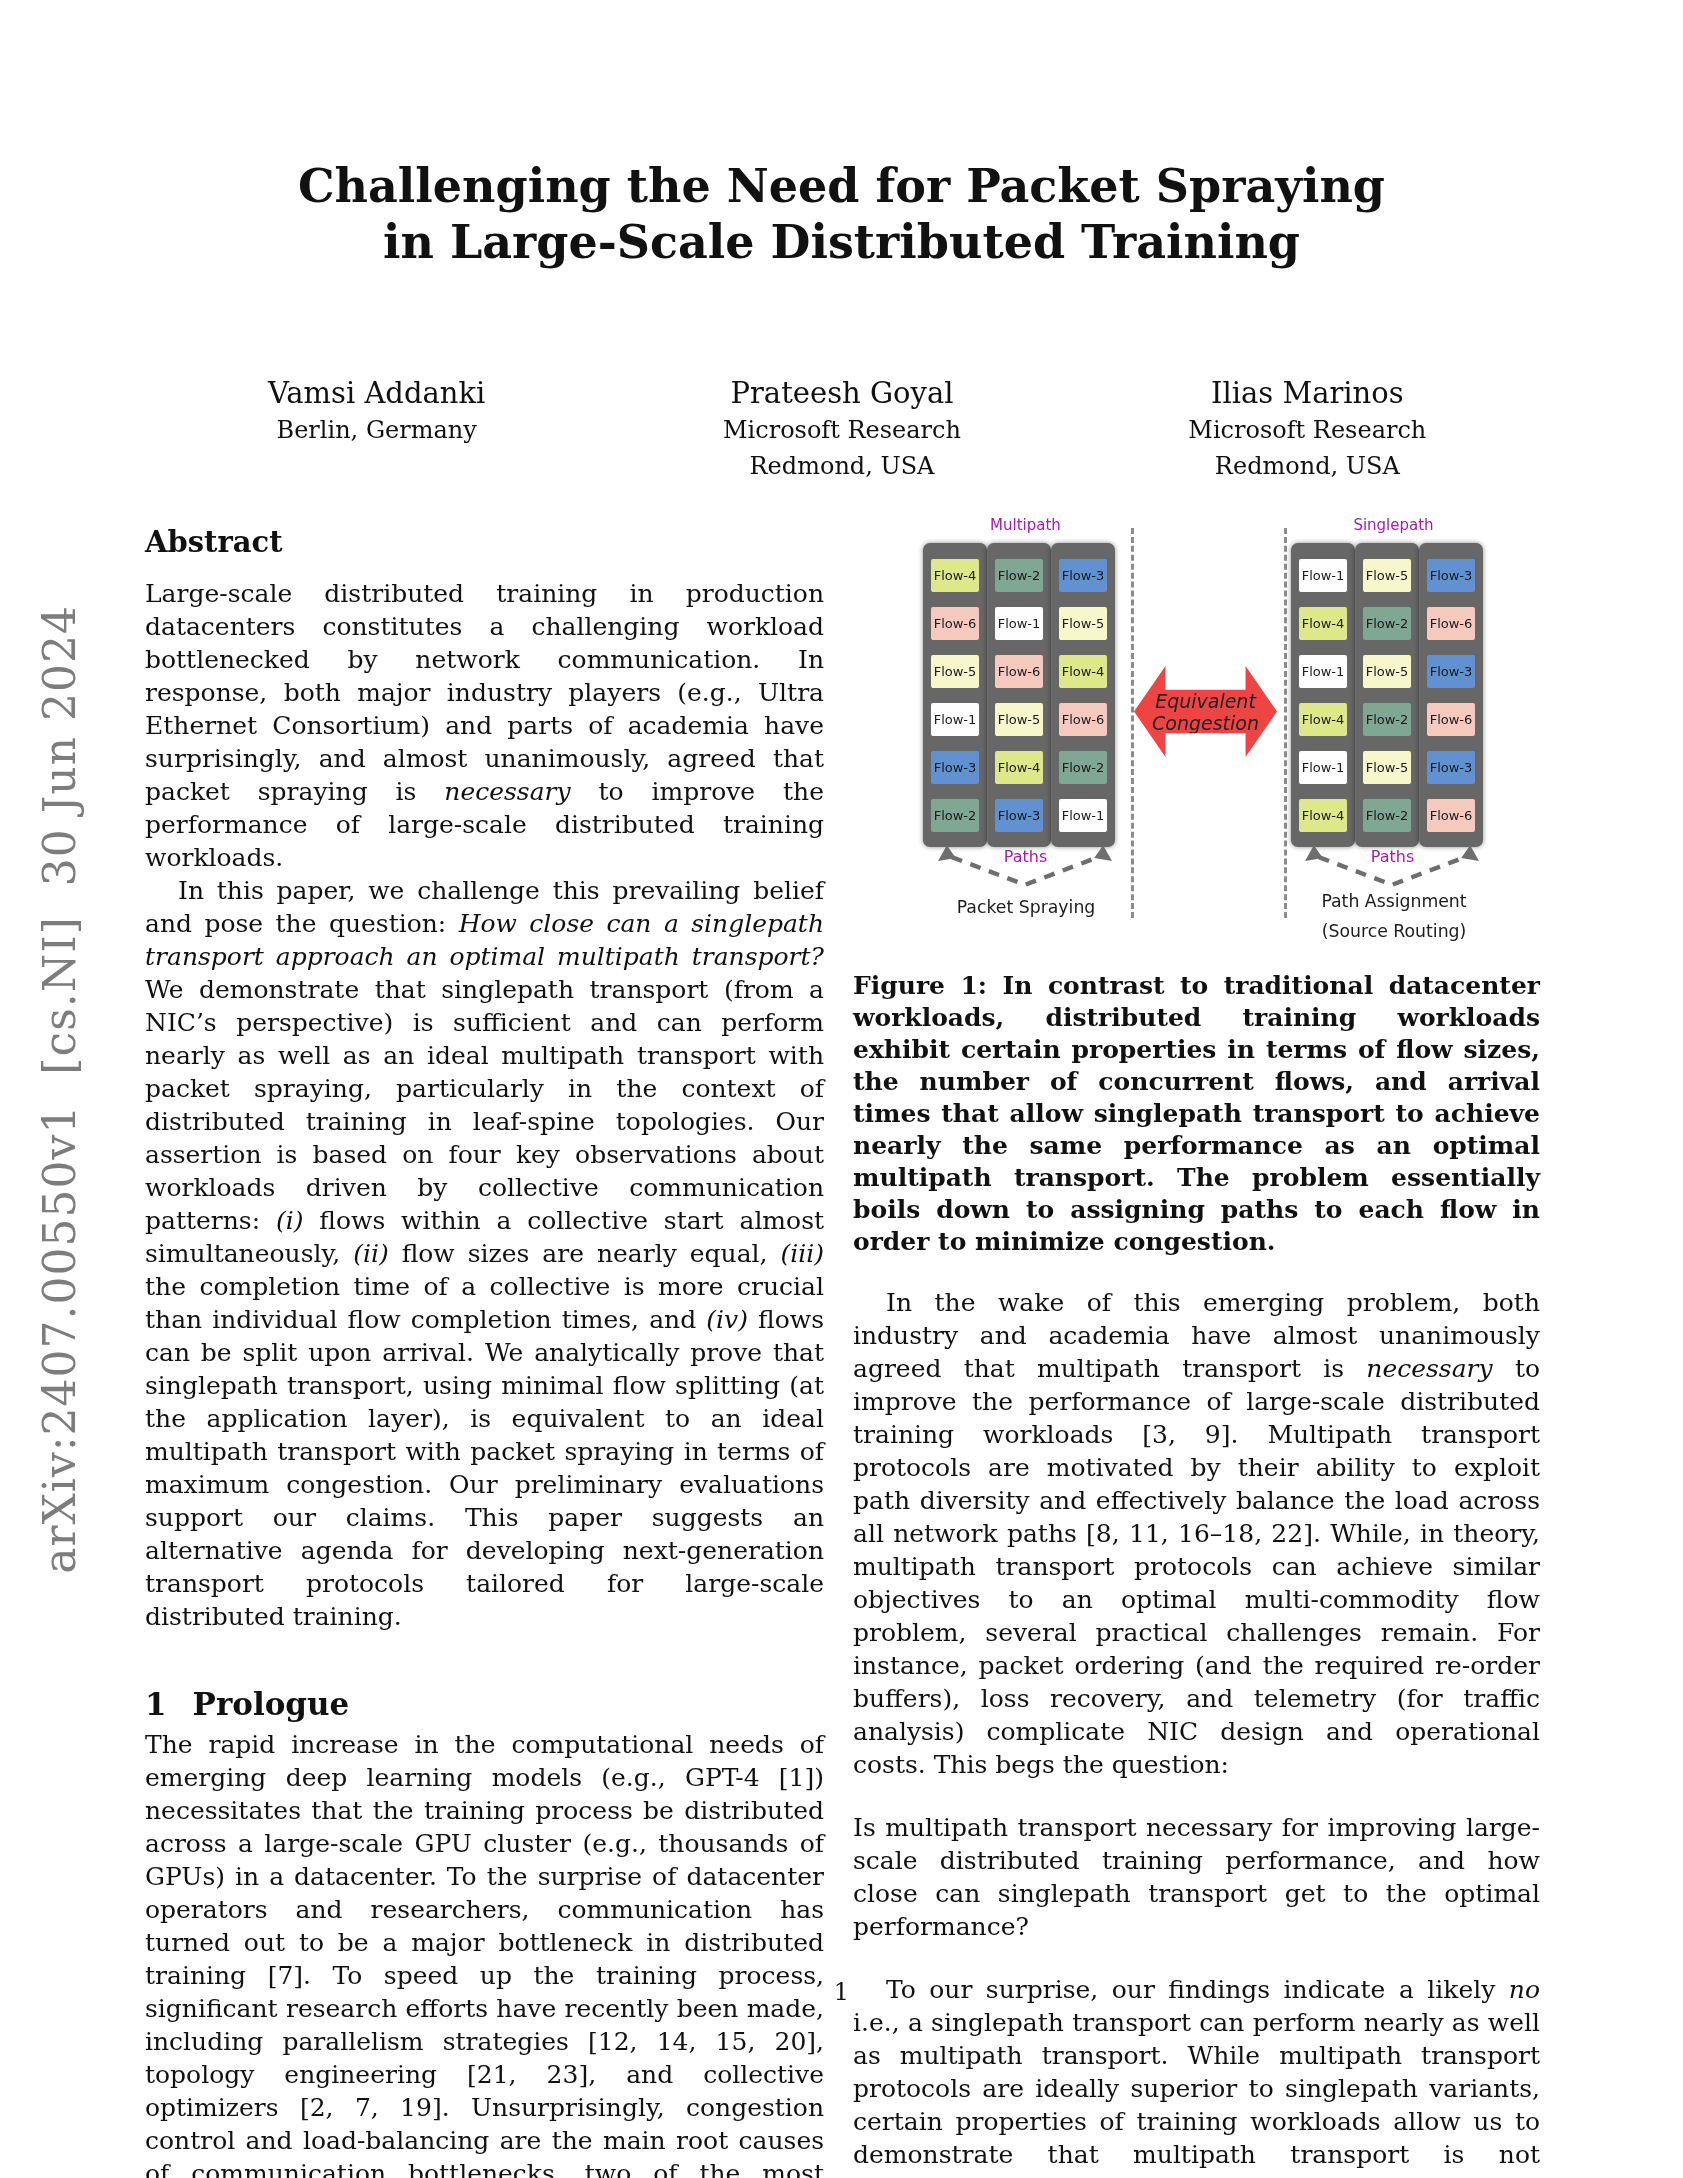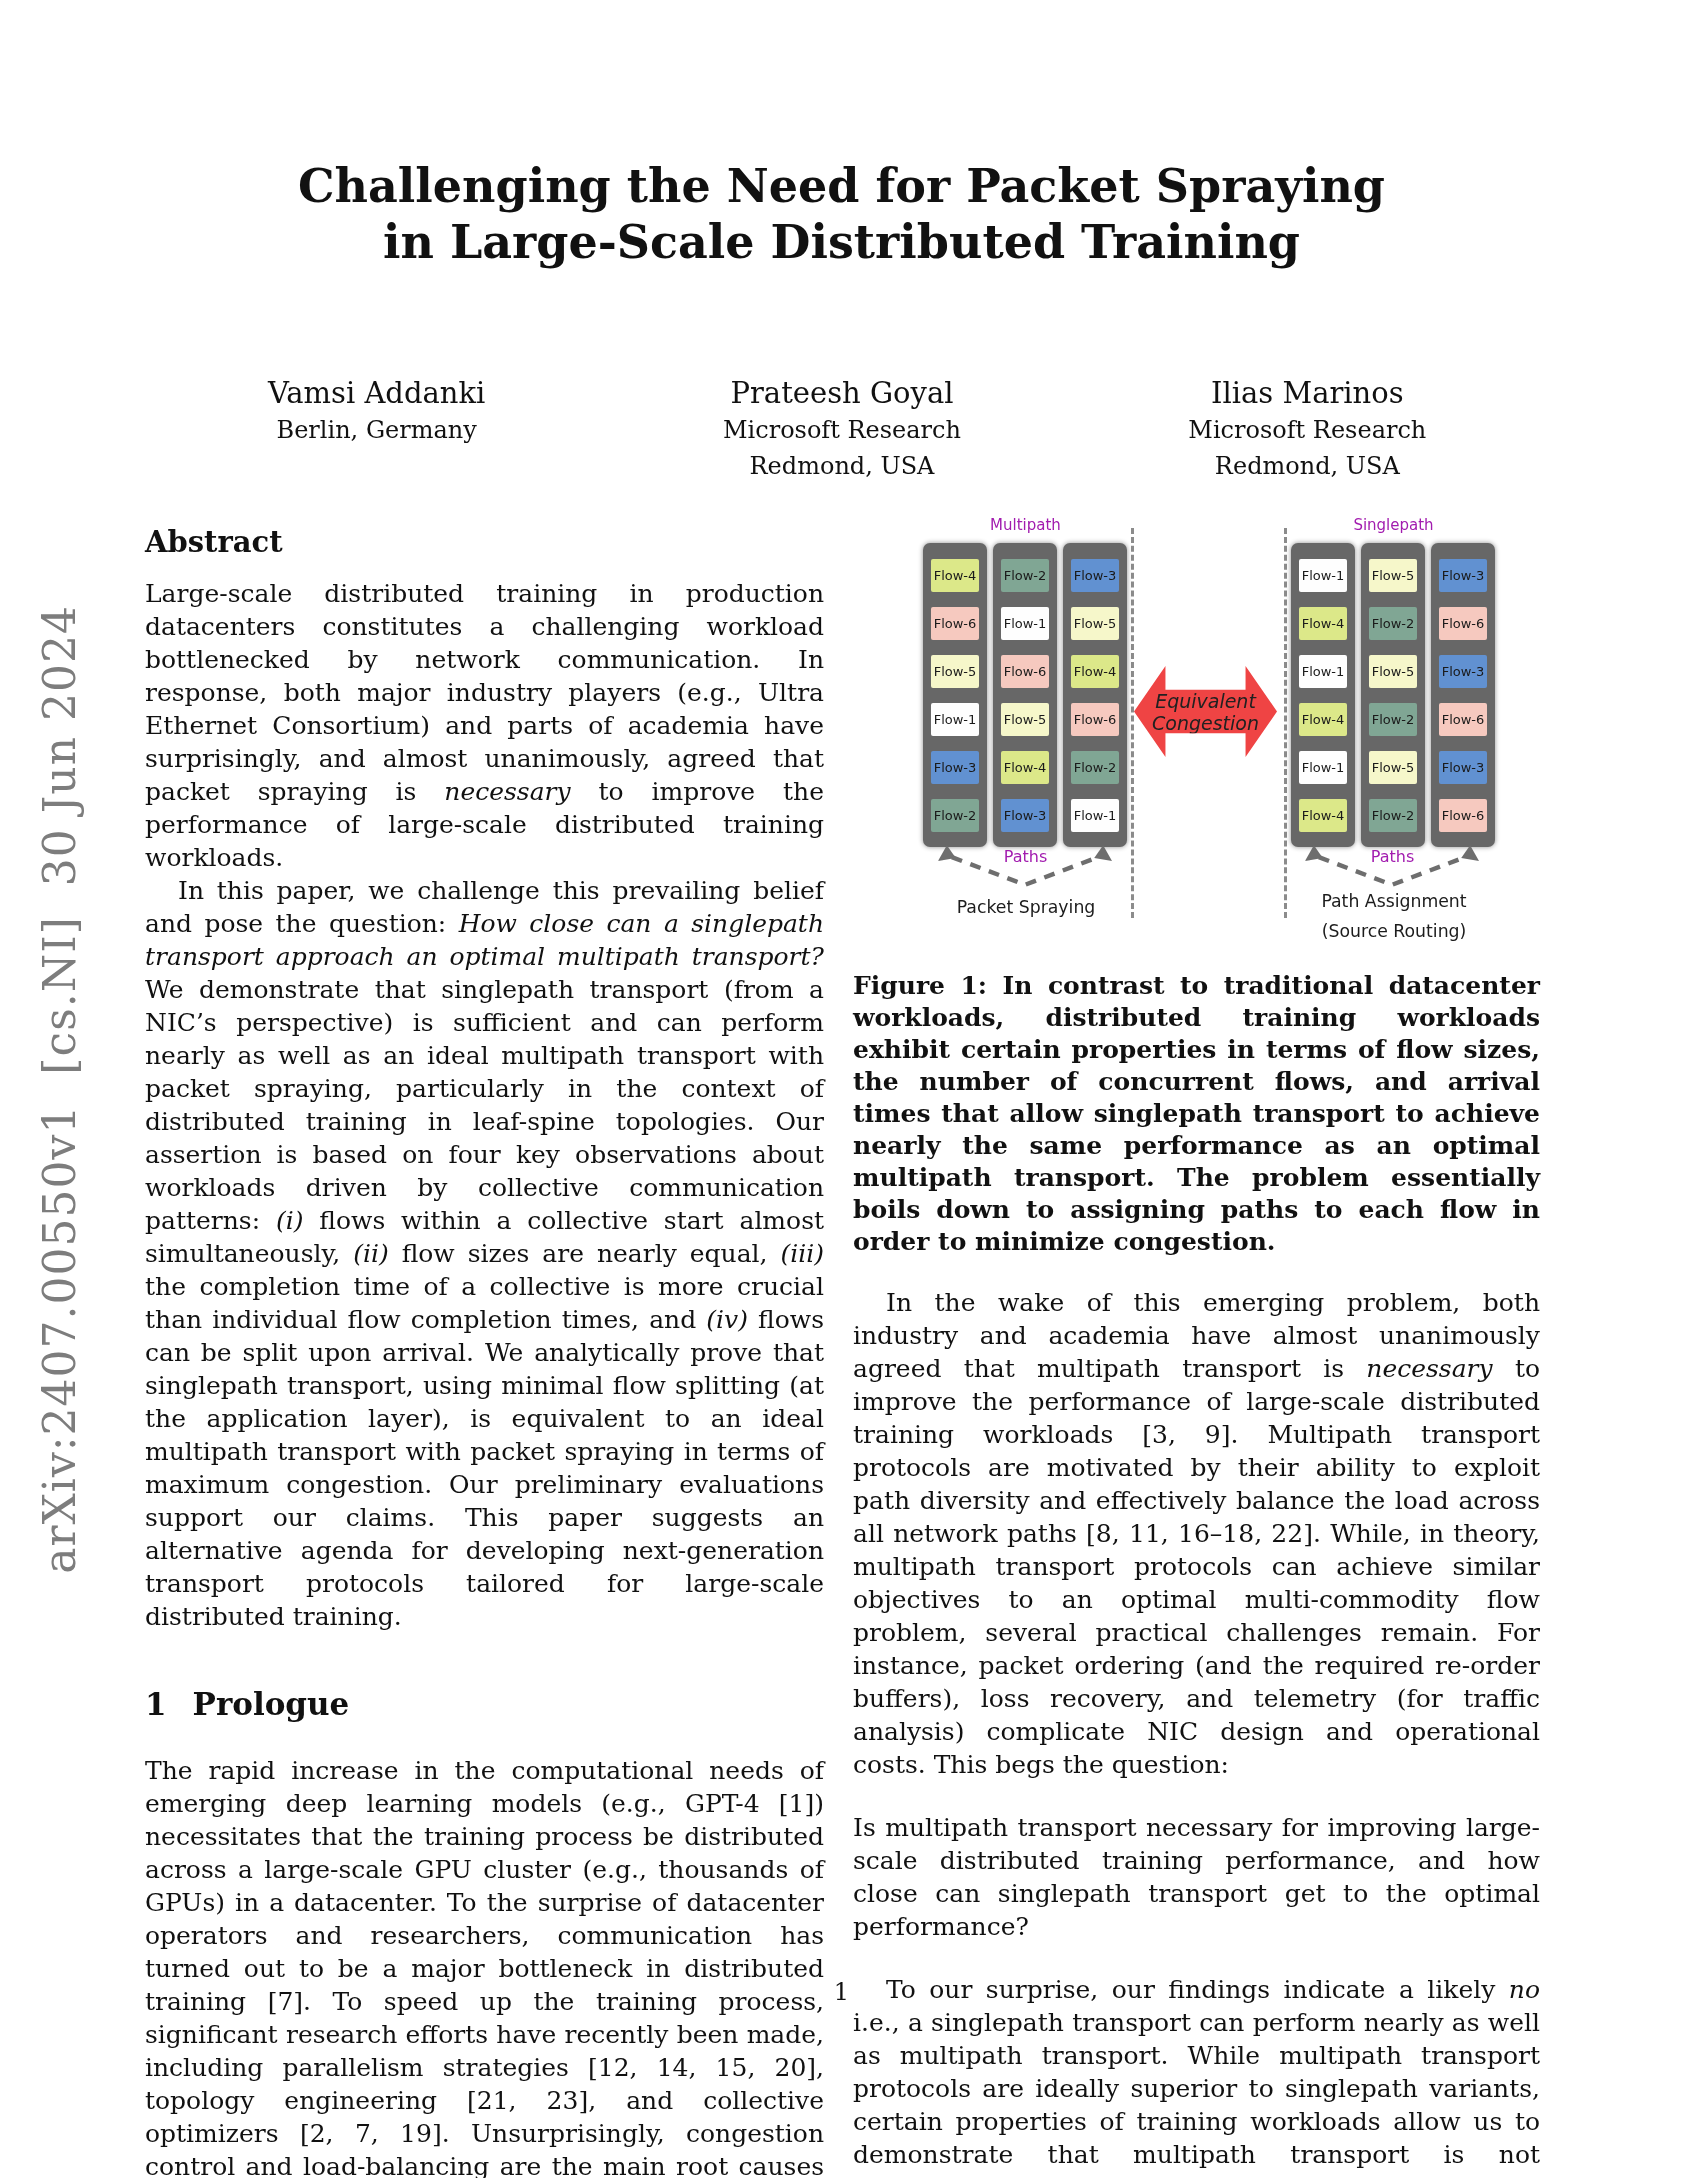--- a/index.html
+++ b/index.html
@@ -21,32 +21,32 @@
   .author .name{font-size:29px;line-height:38px;}
   .author .affil{font-size:24px;line-height:36px;}
 
   
   .col-left{position:absolute;left:145px;top:525px;width:679px;}
   .col-right{position:absolute;left:853px;top:500px;width:687px;}
   .para{margin:0;text-align:justify;font-size:25px;line-height:33px;}
   .indent{text-indent:33px;}
   .it{font-style:italic;}
   h2.abs{margin:0 0 18px 0;font-size:29px;}
-  h2.sec{margin:53px 0 32px 0;font-size:31px;}
+  h2.sec{margin:53px 0 6px 0;font-size:31px;}
   h2.sec .num{margin-right:26px;}
   .question{margin:30px 0;}
   .caption{font-weight:bold;font-size:25px;line-height:32px;text-align:justify;margin:0 0 28px 0;}
 
   
   .fig{position:relative;height:470px;font-family:"DejaVu Sans", sans-serif;}
   .fig-title{position:absolute;top:16px;width:205px;text-align:center;
              font-size:15px;font-weight:normal;color:#a21caf;}
   .fig-title.m{left:70px;} .fig-title.s{left:438px;}
   .dash-v{position:absolute;top:28px;height:390px;width:0;border-left:3px dashed #8c8c8c;}
-  .fcolwrap{position:absolute;top:43px;display:flex;gap:6px;}
+  .fcolwrap{position:absolute;top:43px;display:flex;}
   .fcolwrap.m{left:70px;} .fcolwrap.s{left:438px;}
   .fcol{width:64px;height:304px;border-radius:7px;padding:16px 8px;box-sizing:border-box;
         display:flex;flex-direction:column;gap:15px;box-shadow:0 0 5px rgba(0,0,0,.45);}
   .fcell{height:33px;flex:none;border-radius:2px;font-size:13px;color:#1a1a1a;
          display:flex;align-items:center;justify-content:center;}
   .equiv-arrow{position:absolute;left:281px;top:164px;width:143px;height:95px;
         clip-path:polygon(0% 50%,22% 2%,22% 27%,78% 27%,78% 2%,100% 50%,78% 98%,78% 73%,22% 73%,22% 98%);
         display:flex;flex-direction:column;align-items:center;justify-content:center;
         font-size:19px;line-height:22px;color:#212121;}
   .vsvg{position:absolute;top:345px;}

